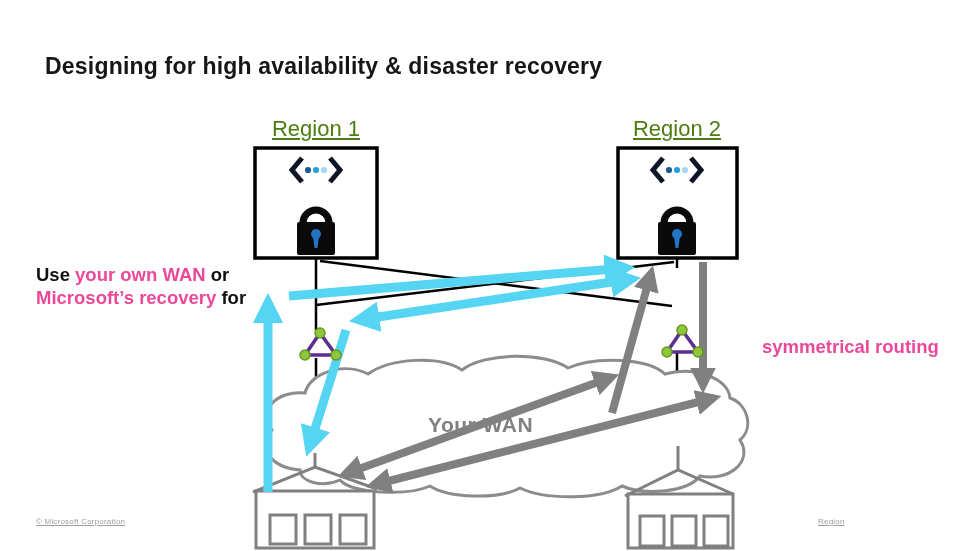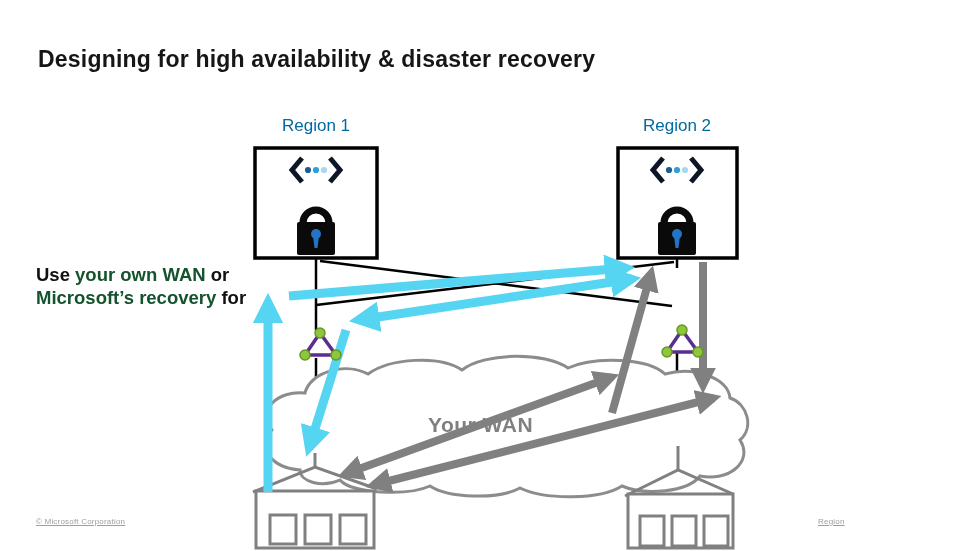--- a/index.html
+++ b/index.html
@@ -4,34 +4,34 @@
 <style>
   html,body{margin:0;padding:0;background:#fff;}
   .slide{
     position:relative;
     width:979px;height:551px;
     background:#ffffff;
     overflow:hidden;
     font-family:"Liberation Sans", sans-serif;
   }
   .title{
-    position:absolute;left:38px;top:46px;margin:0;
+    position:absolute;left:38px;top:46px;margin:7px;
     font-size:23px;font-weight:600;color:#161616;letter-spacing:.2px;
   }
   .region-label{
     position:absolute;top:116px;width:160px;text-align:center;
-    font-size:17px;color:#0369a1;font-weight:400;
+    font-size:22px;color:#4d7c0f;font-weight:400;text-decoration:underline;
   }
   .region-label.r1{left:236px;}
   .region-label.r2{left:597px;}
   .svg-layer{position:absolute;left:0;top:0;}
   .annot{
     position:absolute;font-size:18.5px;font-weight:700;line-height:23px;color:#111;
   }
-  .annot .blue{color:#14532d;}
+  .annot .blue{color:#ec4899;}
   .annot-left{left:36px;top:263px;width:240px;}
   .annot-right{left:762px;top:312px;width:210px;}
   .footer{
     position:absolute;font-size:8px;color:#9e9e9e;letter-spacing:.2px;text-decoration:underline;
   }
   .footer-left{left:36px;top:517px;}
   .footer-right{left:818px;top:517px;}
   .wan-label{
     font-size:21px;font-weight:700;fill:#808080;letter-spacing:.5px;
   }
@@ -161,18 +161,19 @@
     </g>
   </svg>
 
   <div class="annot annot-left">
     <span>Use </span><span class="blue">your own WAN</span><span> or</span><br>
     <span class="blue">Microsoft’s recovery</span><span> for</span><br>
   </div>
 
   <div class="annot annot-right">
     <br>
+    <span class="blue">symmetrical routing</span>
   </div>
 
   <div class="footer footer-left">© Microsoft Corporation</div>
   <div class="footer footer-right">Region</div>
 
 </div>
 
 </body></html>

